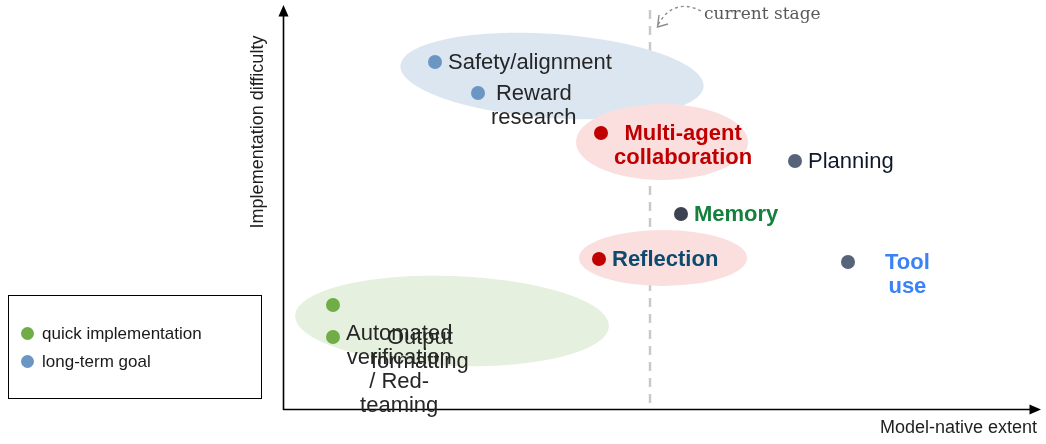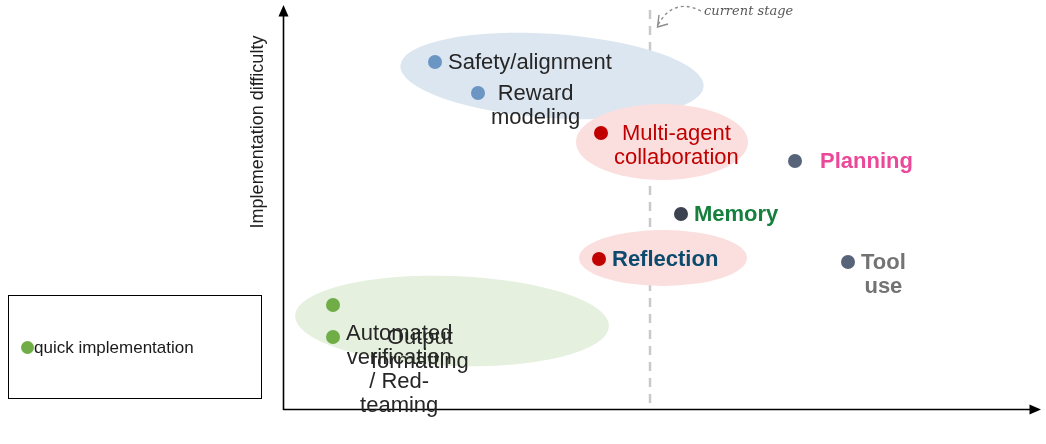--- a/index.html
+++ b/index.html
@@ -51,100 +51,104 @@
     position: absolute;
     right: 9px; top: 417px;
     font-size: 18px;
     color: #1f1f1f;
     z-index: 2;
   }
   .stage-label {
     position: absolute;
     left: 704px; top: 3px;
     font-family: "DejaVu Serif", serif;
-    font-style: italic;
-    font-size: 13px;
+    font-size: 17px;
     color: #595959;
     z-index: 4;
   }
 
   #legend {
     position: absolute;
     left: 8px; top: 295px;
     width: 254px; height: 104px;
     border: 1.5px solid #000000;
     background: #ffffff;
     z-index: 4;
     display: flex;
     flex-direction: column;
     justify-content: center;
     gap: 7px;
     padding: 8px 12px;
   }
-  .legend-row { display: flex; align-items: center; gap: 0; }
+  .legend-row { display: flex; align-items: center; gap: 8px; }
   .legend-dot { width: 13px; height: 13px; border-radius: 50%; flex: 0 0 13px; }
   .legend-label { font-size: 17px; line-height: 21px; color: #1a1a1a; white-space: nowrap; }
 </style>
 </head>
 <body>
 
 <div id="canvas">
 
   <svg id="axes-svg" width="1046" height="444" viewBox="0 0 1046 444">
     <line x1="283.5" y1="410" x2="283.5" y2="15" stroke="#000000" stroke-width="1.6"></line>
     <polygon points="283.5,5 278.5,16.5 288.5,16.5" fill="#000000"></polygon>
     <line x1="283" y1="409.5" x2="1031" y2="409.5" stroke="#000000" stroke-width="1.6"></line>
     <polygon points="1041,409.5 1029.5,404.5 1029.5,414.5" fill="#000000"></polygon>
     <line x1="650" y1="10" x2="650" y2="408" stroke="#c9c9c9" stroke-width="2.5" stroke-dasharray="9 7"></line>
     <path d="M 701 11 C 684 2 668 6 658 25" fill="none" stroke="#8c8c8c" stroke-width="1.4" stroke-dasharray="3 3"></path>
     <polyline points="659,15 657.5,27 668,24" fill="none" stroke="#8c8c8c" stroke-width="1.4"></polyline>
   </svg>
 
   <div class="y-label">Implementation difficulty</div>
+  <div class="x-label">Model-native extent</div>
   <div class="stage-label">current stage</div>
 
   <div id="legend">
       <div class="legend-row">
         <span class="legend-dot" style="background: rgb(112, 173, 71);"></span>
         <span class="legend-label">quick implementation</span>
+      </div>
+      <div class="legend-row">
+        <span class="legend-dot" style="background: rgb(107, 150, 196);"></span>
+        <span class="legend-label">long-term goal</span>
       </div>
     </div>
 
 <div class="ellipse" style="left: 400px; top: 34px; width: 304px; height: 84px; background: rgb(220, 230, 241); transform: rotate(4deg);"></div>
     <div class="ellipse" style="left: 576px; top: 104px; width: 172px; height: 76px; background: rgb(251, 222, 222);"></div>
     <div class="ellipse" style="left: 579px; top: 230px; width: 168px; height: 56px; background: rgb(251, 222, 222);"></div>
     <div class="ellipse" style="left: 295px; top: 276px; width: 314px; height: 90px; background: rgb(229, 240, 222); transform: rotate(2deg);"></div>
     <div class="point" style="left: 435px; top: 62px;">
       <span class="dot" style="background: rgb(107, 150, 196);"></span>
       <span class="plabel" style="color: rgb(38, 38, 38);">Safety/alignment</span>
     </div>
     <div class="point" style="left: 478px; top: 93px;">
       <span class="dot" style="background: rgb(107, 150, 196);"></span>
-      <span class="plabel" style="color: rgb(38, 38, 38);">Reward modeling</span>
+      <span class="plabel" style="color: rgb(38, 38, 38);">Reward research</span>
     </div>
     <div class="point" style="left: 601px; top: 133px;">
       <span class="dot" style="background: rgb(192, 0, 0);"></span>
-      <span class="plabel" style="color: rgb(192, 0, 0); font-weight: 400;">Multi-agent
+      <span class="plabel" style="color: rgb(192, 0, 0); font-weight: 700;">Multi-agent
 collaboration</span>
     </div>
     <div class="point" style="left: 795px; top: 161px;">
       <span class="dot" style="background: rgb(86, 99, 121);"></span>
-      <span class="plabel" style="color: #ec4899; font-weight: 700; margin-left: 12px;">Planning</span>
+      <span class="plabel" style="color: #0f172a; font-weight: 400;">Planning</span>
     </div>
     <div class="point" style="left: 681px; top: 214px;">
       <span class="dot" style="background: rgb(60, 66, 79);"></span>
       <span class="plabel" style="color: #15803d; font-weight: 700;">Memory</span>
     </div>
     <div class="point" style="left: 599px; top: 259px;">
       <span class="dot" style="background: rgb(192, 0, 0);"></span>
       <span class="plabel" style="color: #0c4a6e; font-weight: 700;">Reflection</span>
     </div>
     <div class="point" style="left: 848px; top: 262px;">
       <span class="dot" style="background: rgb(86, 99, 121);"></span>
-      <span class="plabel" style="color: #737373; font-weight: 700;">Tool use</span>
+      <span class="plabel" style="color: #3b82f6; font-weight: 700; margin-left: 24px;">Tool use</span>
     </div>
     <div class="point" style="left: 333px; top: 305px;">
       <span class="dot" style="background: rgb(112, 173, 71);"></span>
       <span class="plabel" style="color: rgb(38, 38, 38); margin-top: 28px;">Automated verification / Red-teaming</span>
     </div>
     <div class="point" style="left: 333px; top: 337px;">
       <span class="dot" style="background: rgb(112, 173, 71);"></span>
       <span class="plabel" style="color: rgb(38, 38, 38); margin-left: 25px;">Output formatting</span>
     </div>
   </div>

